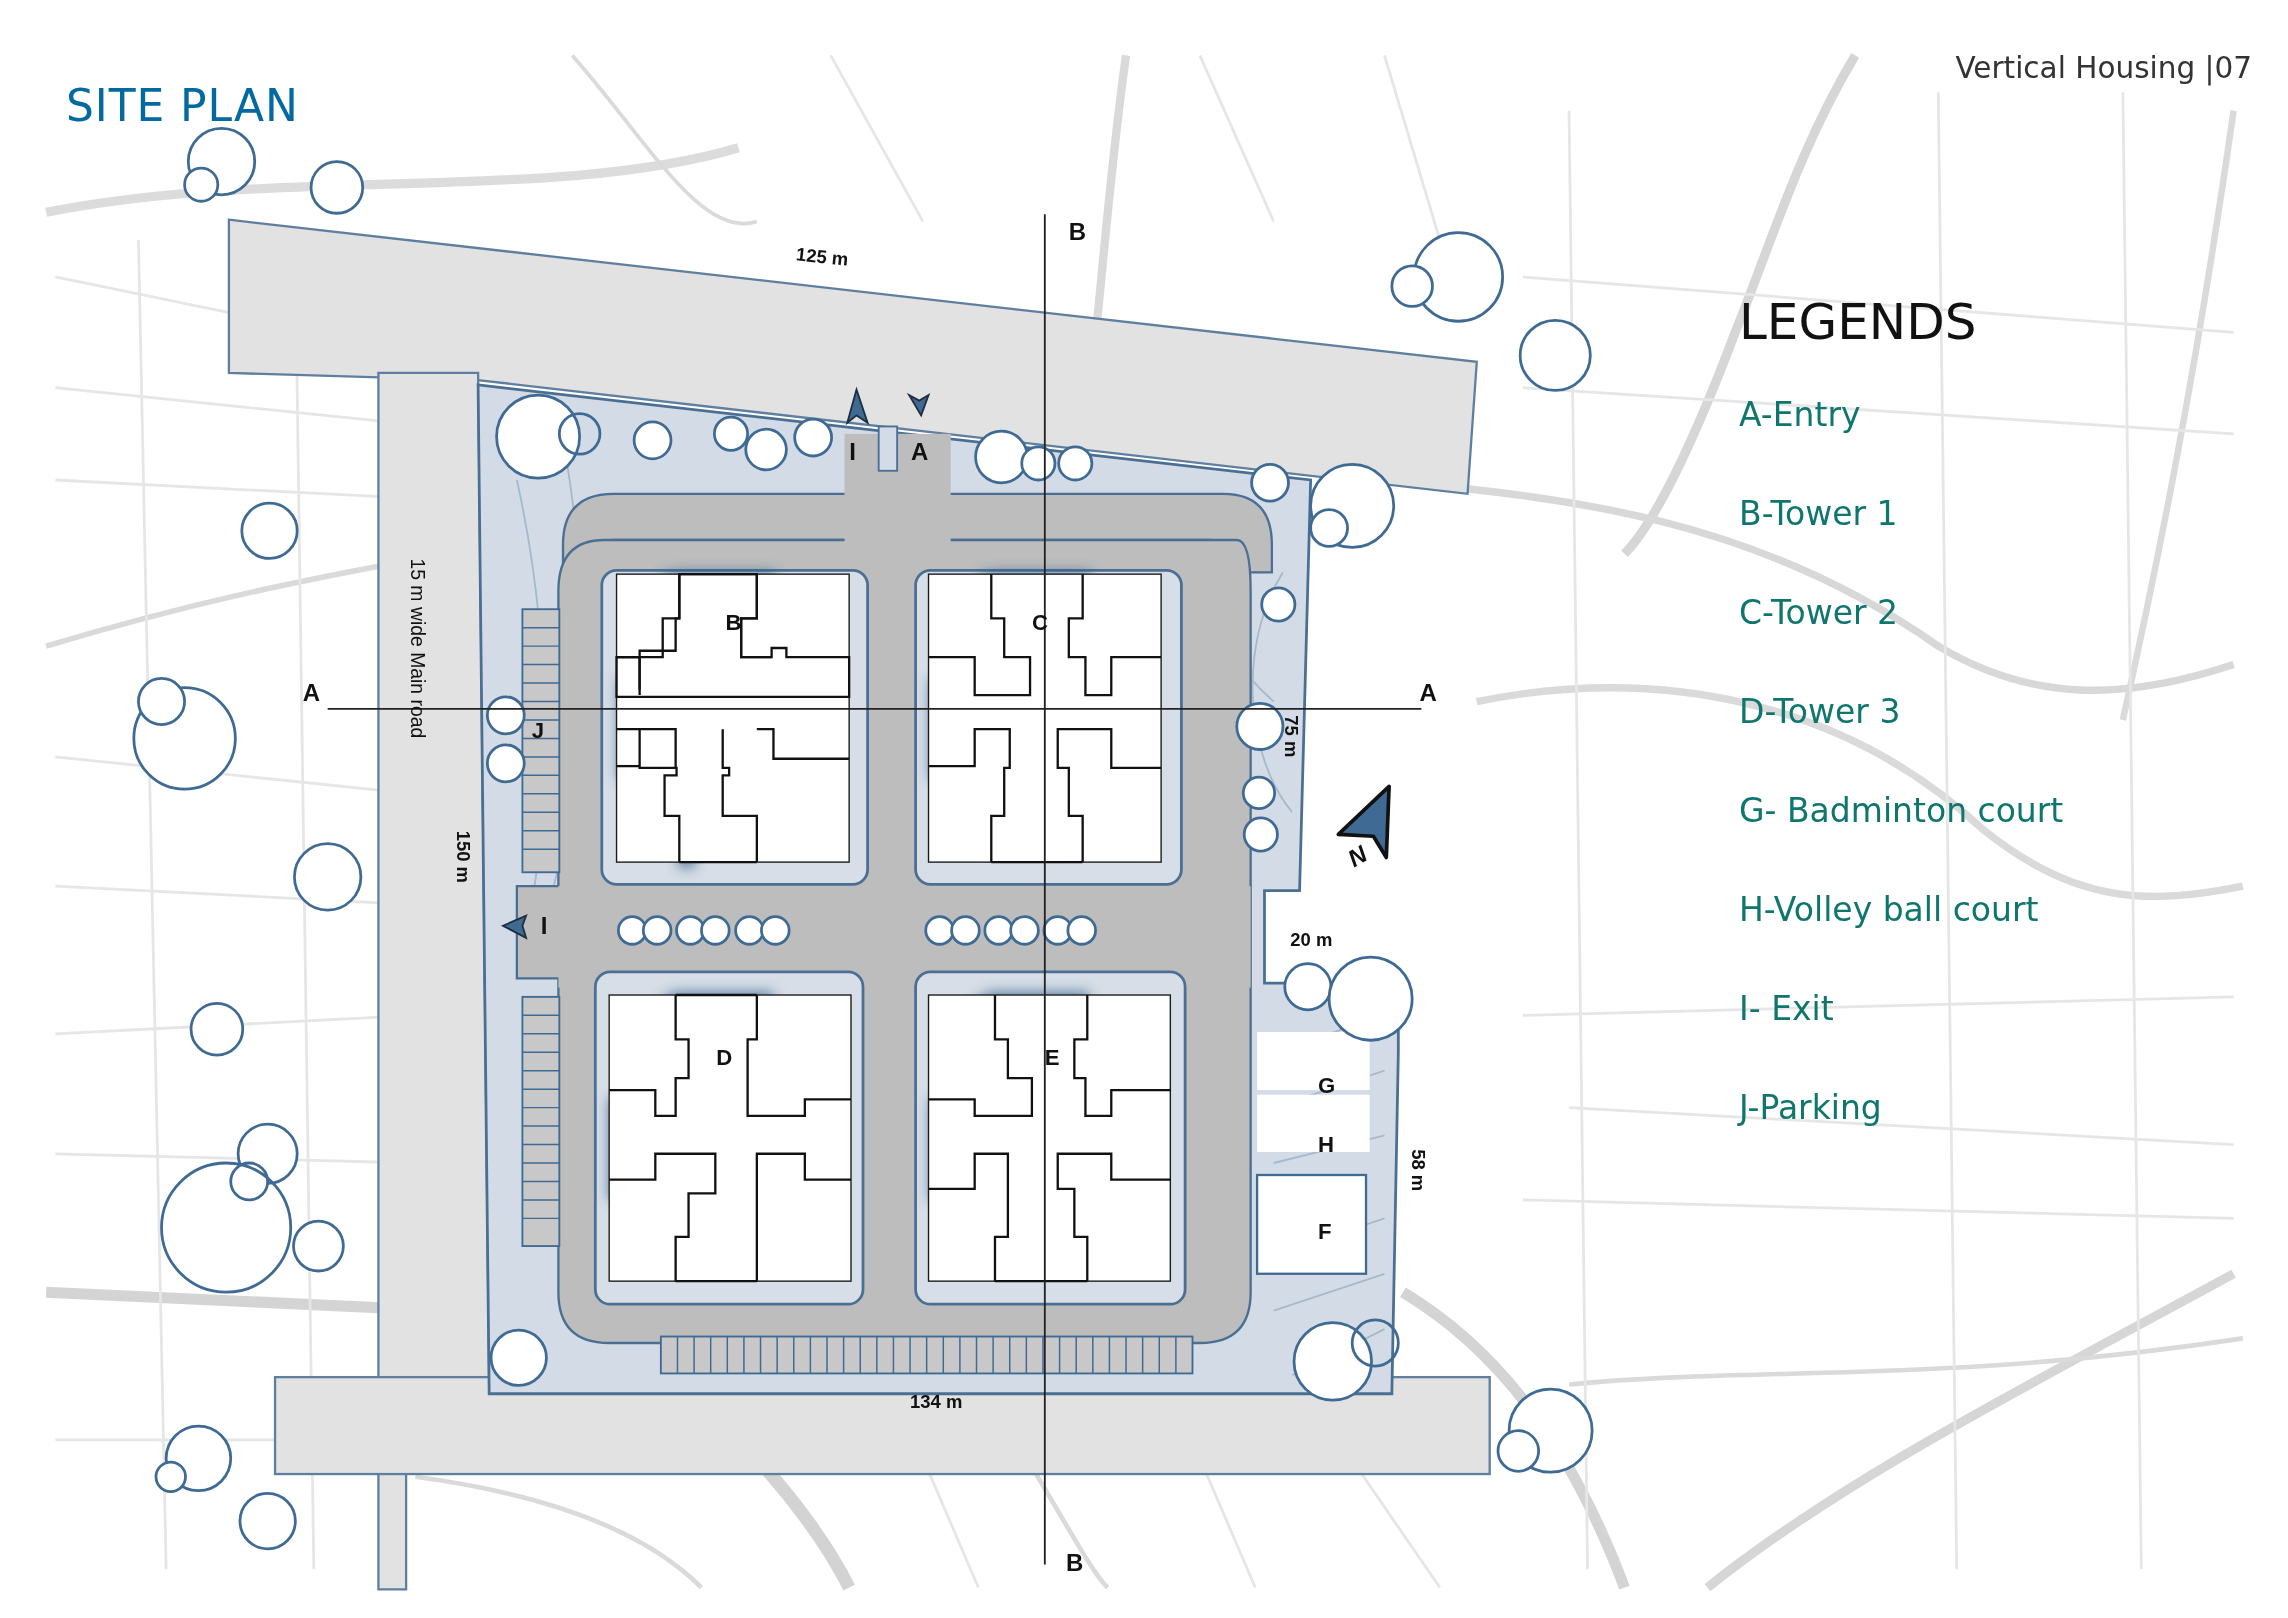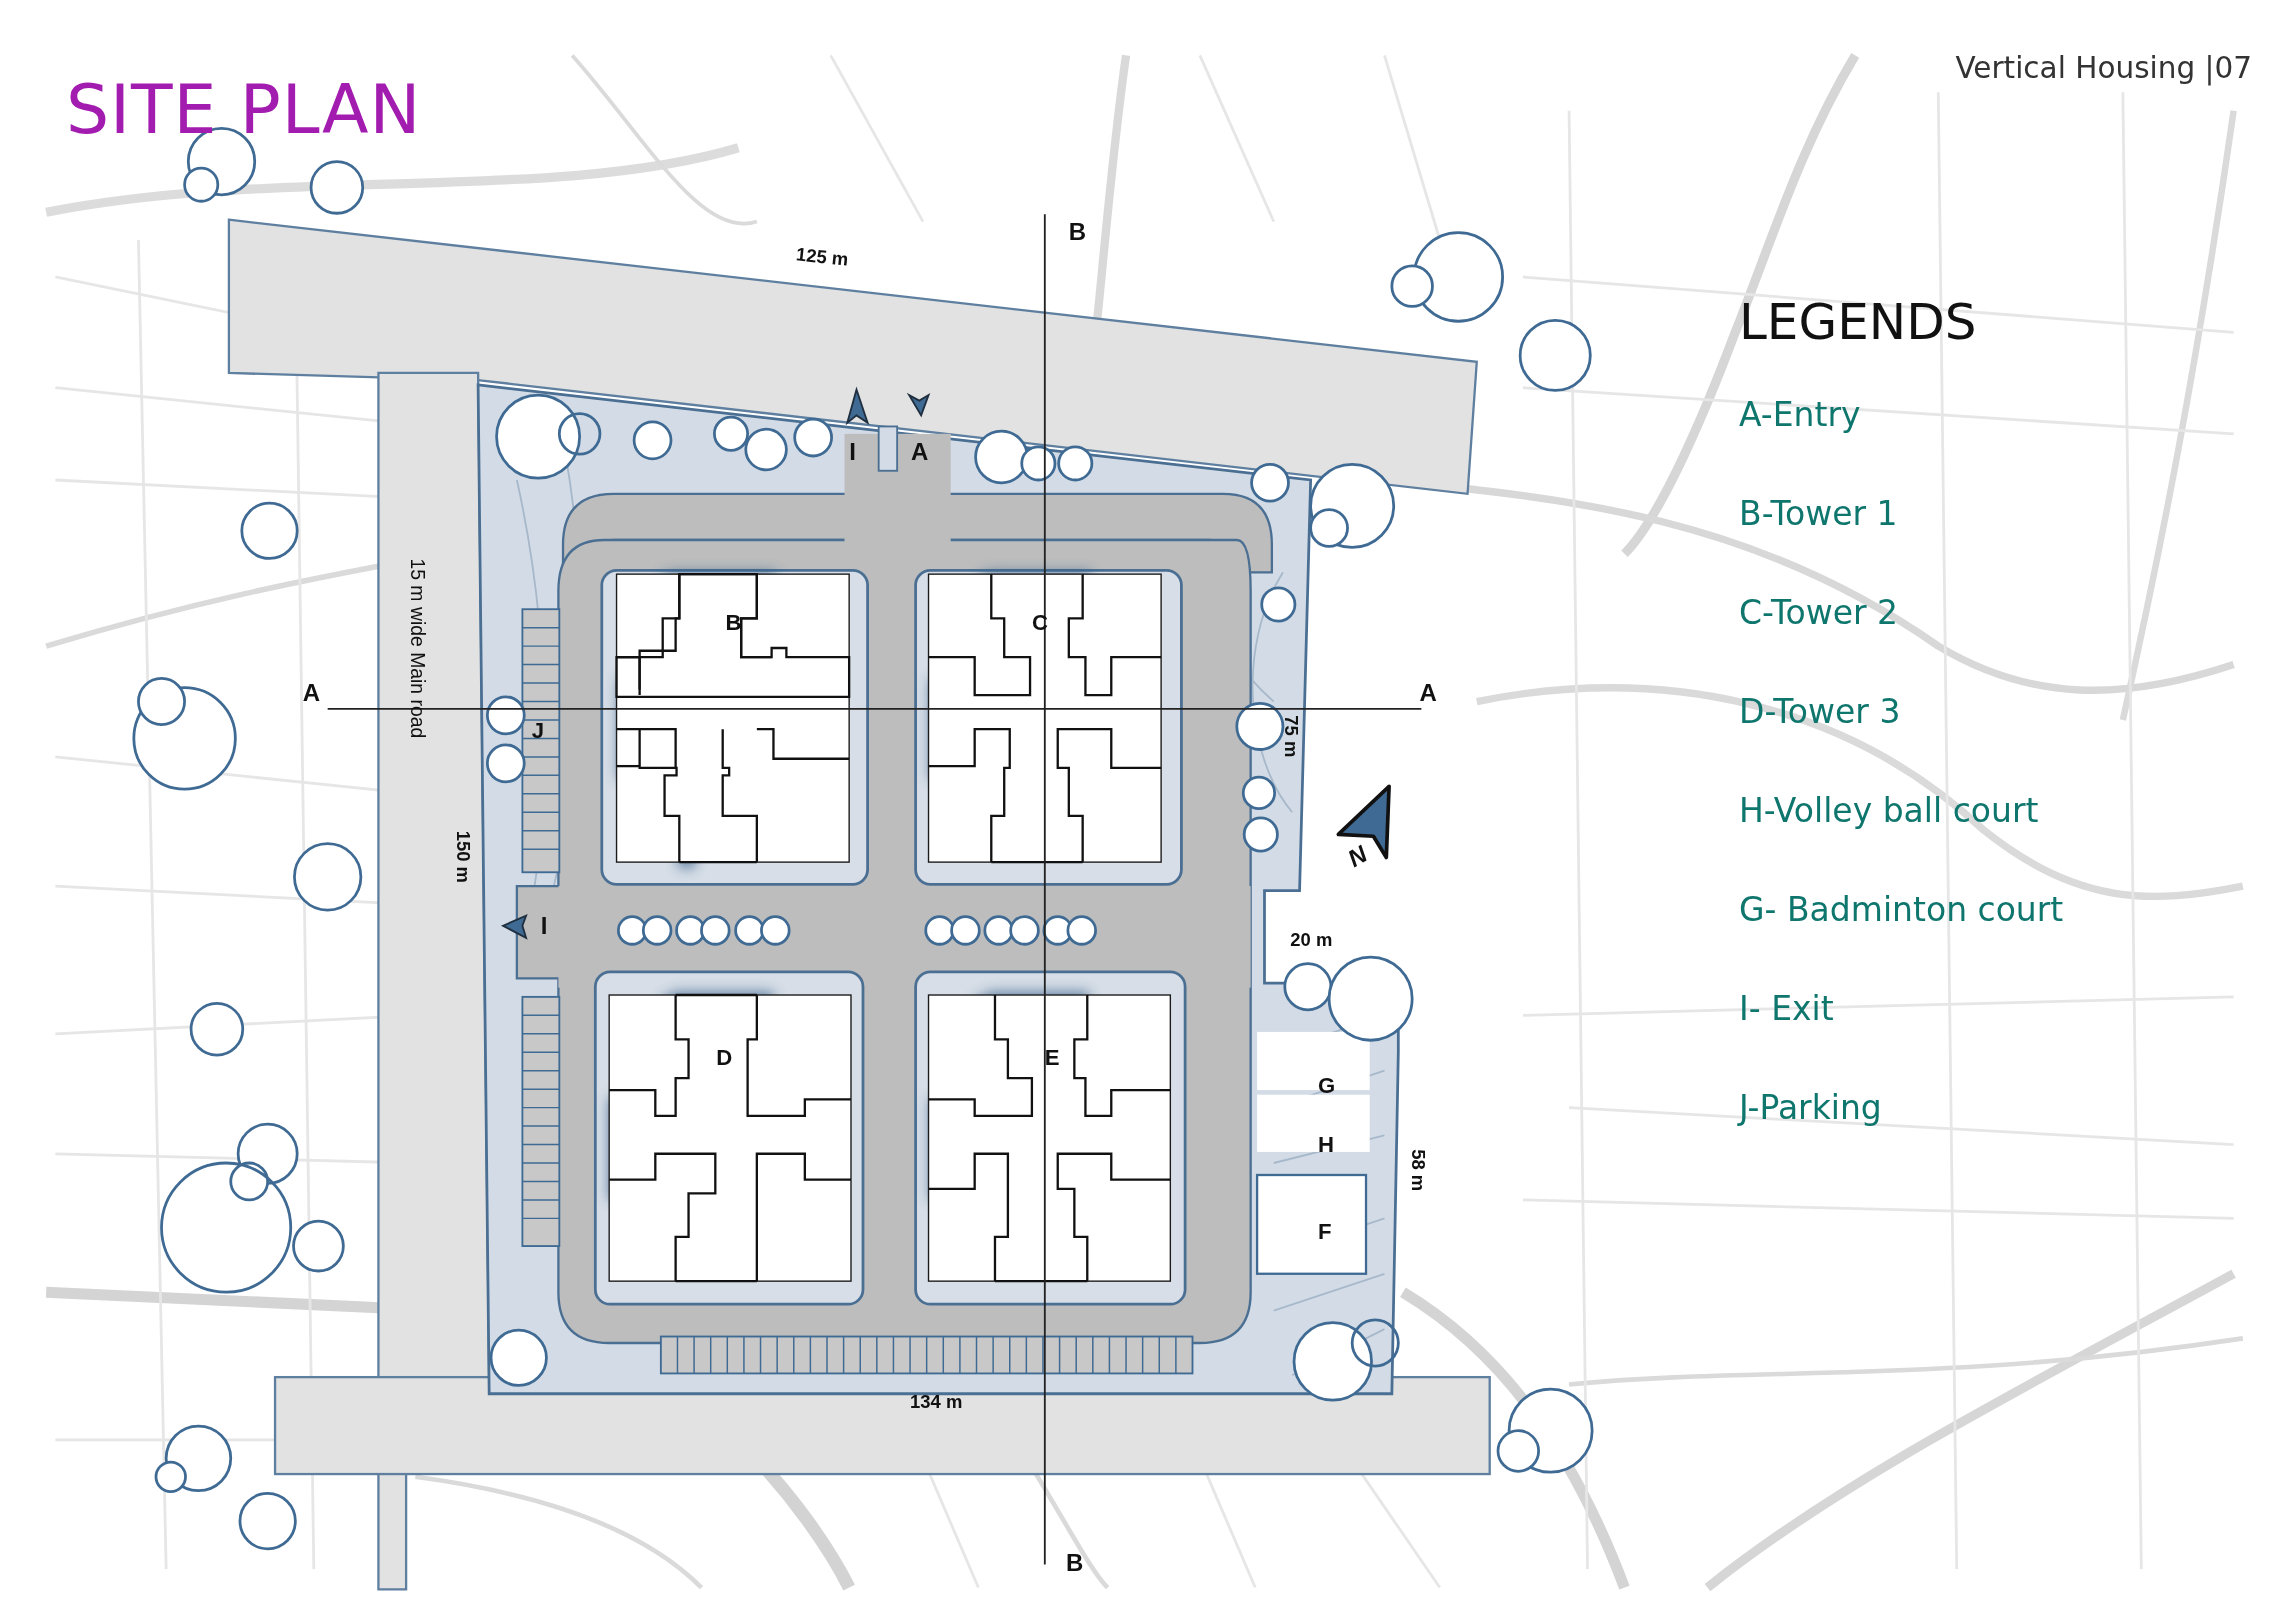--- a/index.html
+++ b/index.html
@@ -1,19 +1,19 @@
 <!DOCTYPE html>
 <html style="font-size:14.8px"><head>
 <meta charset="utf-8">
 <style>
   html, body { margin:0; padding:0; background:#ffffff; }
   body { width:2289px; height:1619px; position:relative; overflow:hidden; font-family:"Liberation Sans", sans-serif; }
   #stage { position:absolute; left:0; top:0; width:2289px; height:1619px; }
   svg text { font-family:"Liberation Sans", sans-serif; }
-  .page-title { position:absolute; left:66px; top:70px; font-size:68px; color:#a21caf; letter-spacing:0.9px; font-family:"DejaVu Sans", sans-serif; font-weight:400; }
+  .page-title { position:absolute; left:66px; top:80px; font-size:44px; color:#0369a1; letter-spacing:0.9px; font-family:"DejaVu Sans", sans-serif; font-weight:400; }
   .header-right { position:absolute; right:37px; top:51px; font-size:29.5px; color:#333; font-family:"DejaVu Sans", sans-serif; }
   .legend { position:absolute; left:1739px; top:293px; width:517px; }
   .legend-title { font-size:50px; color:#111; text-underline-offset:9.2px; text-decoration-thickness:2.8px; margin:0 0 44px 0; font-family:"DejaVu Sans", sans-serif; }
   .legend-list { list-style:none; margin:0; padding:0; }
   .legend-item { font-size:33px; color:#0f766e; height:99px; line-height:39px; font-family:"DejaVu Sans", sans-serif; white-space:nowrap; }
 </style>
 </head>
 <body>
 
 <div id="stage">
@@ -315,20 +315,20 @@
   <div class="page-title">SITE PLAN</div>
   <div class="header-right">Vertical Housing |07</div>
 
   <div class="legend">
     <div class="legend-title">LEGENDS</div>
     <ul class="legend-list">
       <li class="legend-item">A-Entry</li>
       <li class="legend-item">B-Tower 1</li>
       <li class="legend-item">C-Tower 2</li>
       <li class="legend-item">D-Tower 3</li>
+      <li class="legend-item">G- Badminton court</li>
       <li class="legend-item">H-Volley ball court</li>
-      <li class="legend-item">G- Badminton court</li>
       <li class="legend-item">I- Exit</li>
       <li class="legend-item">J-Parking</li>
     </ul>
   </div>
 </div>
 
 
 </body></html>

